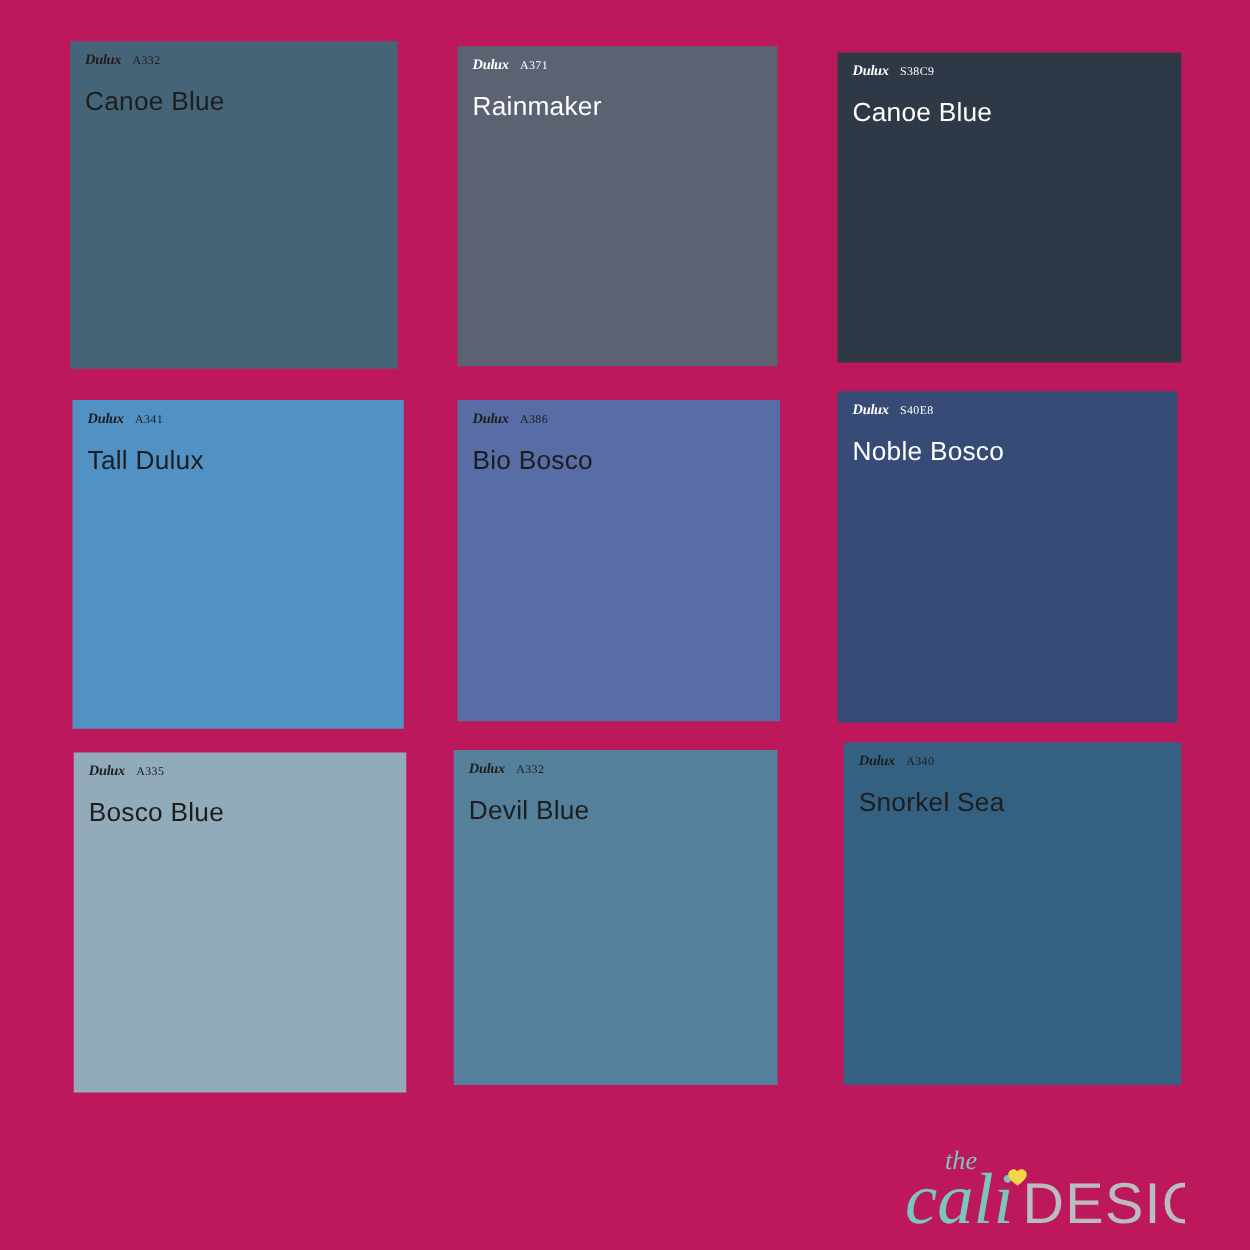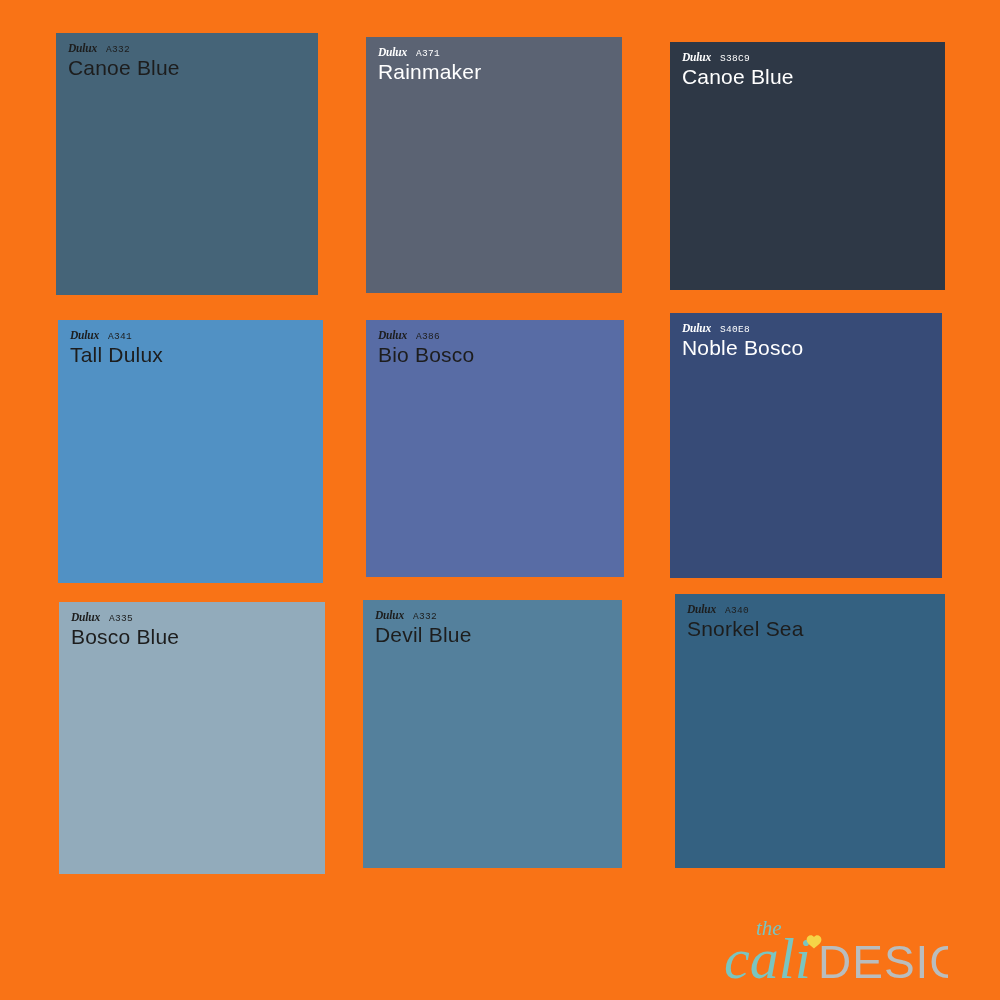--- a/index.html
+++ b/index.html
@@ -20,43 +20,43 @@
     padding-top:10px;
   }
   .brand-row { display:flex; align-items:baseline; gap:9px; line-height:1; }
   .brand {
     font-family:"Liberation Serif", serif;
     font-weight:bold; font-style:italic;
     font-size:11.5px;
     letter-spacing:-0.2px;
   }
   .code {
-    font-family:Liberation Mono, monospace;
+    font-family:Liberation Serif, serif;
     font-size:9.5px;
     letter-spacing:0.3px;
   }
   .cname {
     display:block;
-    margin-top:0;
+    margin-top:14px;
     font-family:"Liberation Sans", sans-serif;
     font-weight:300;
     font-size:21px;
     letter-spacing:0.2px;
     line-height:1.25;
     white-space:nowrap;
   }
 
   
   #logo { position:absolute; right:52px; bottom:7px; width:230px; height:84px; }
   #logo svg { display:block; width:230px; height:84px; }
 </style>
 </head>
 <body>
 
-<div id="board" style="background: #f97316;">
+<div id="board" style="background: #be185d;">
     <div class="swatch" style="left: 56px; top: 33px; width: 262px; height: 262px; background: rgb(69, 100, 120);">
       <div class="swatch-head" style="color: rgb(29, 29, 29);">
         <div class="brand-row">
           <span class="brand">Dulux</span>
           <span class="code">A332</span>
         </div>
         <span class="cname">Canoe Blue</span>
       </div>
     </div>
     <div class="swatch" style="left: 366px; top: 37px; width: 256px; height: 256px; background: rgb(91, 99, 115);">

